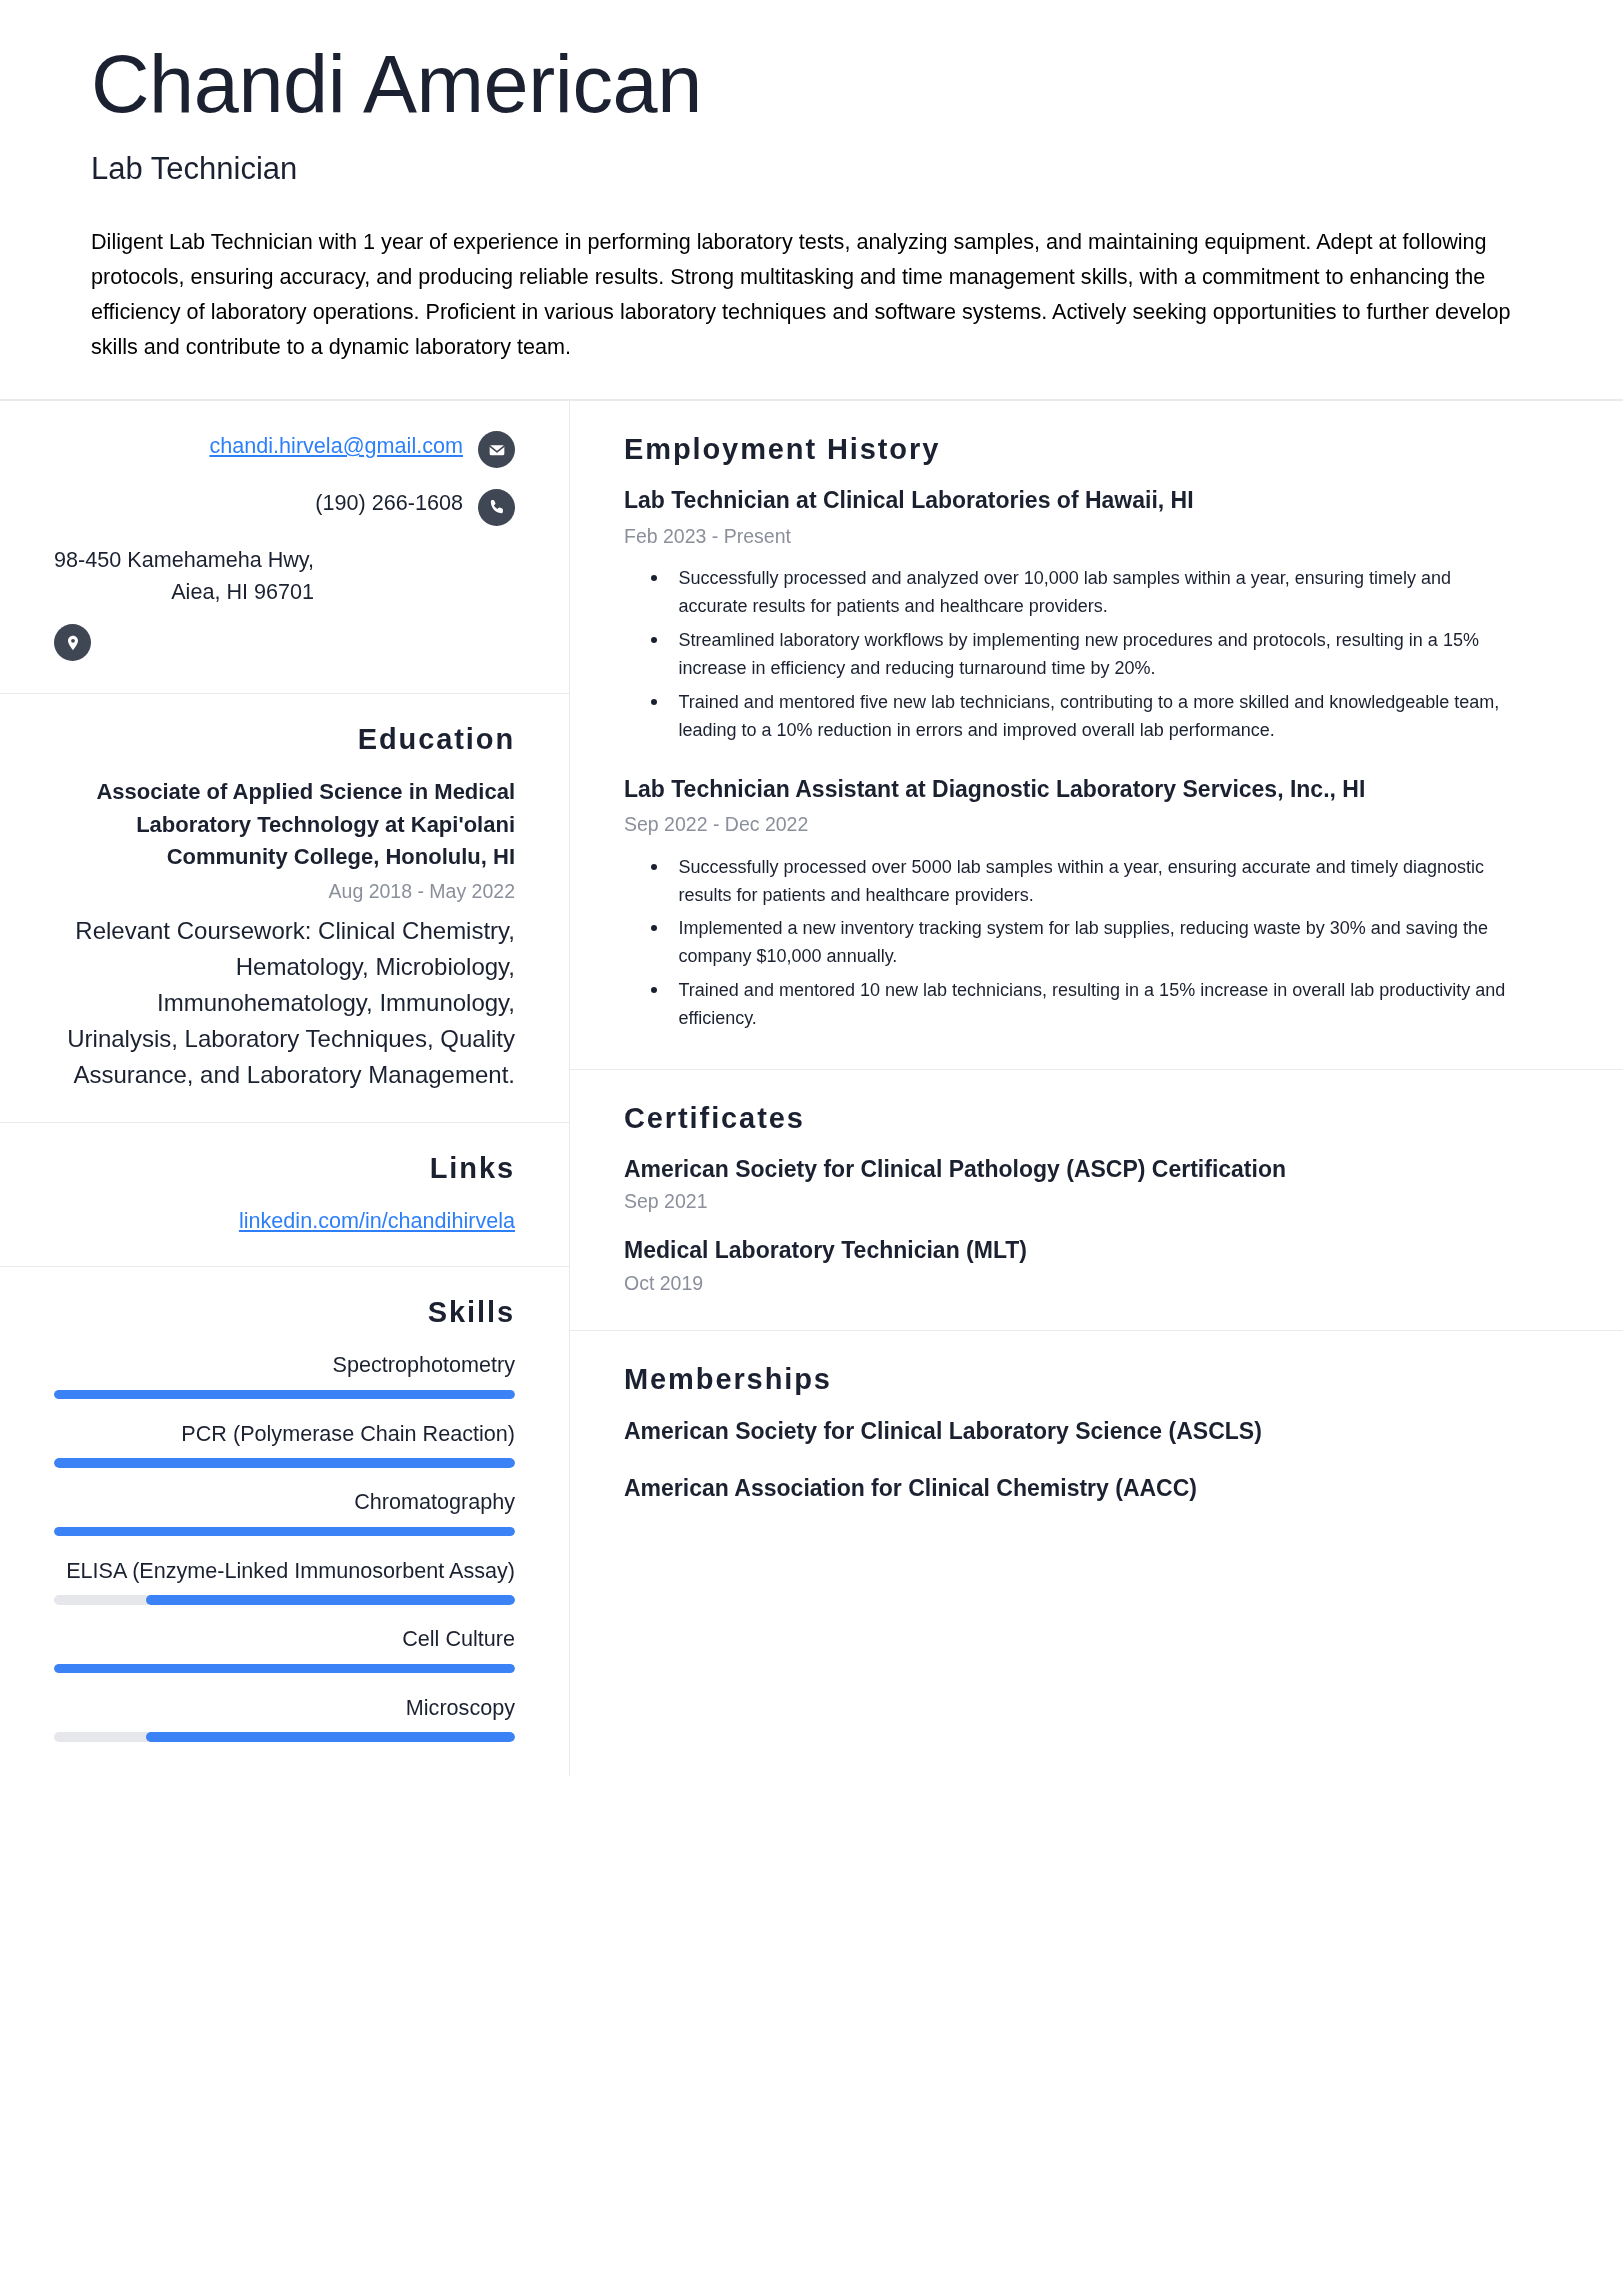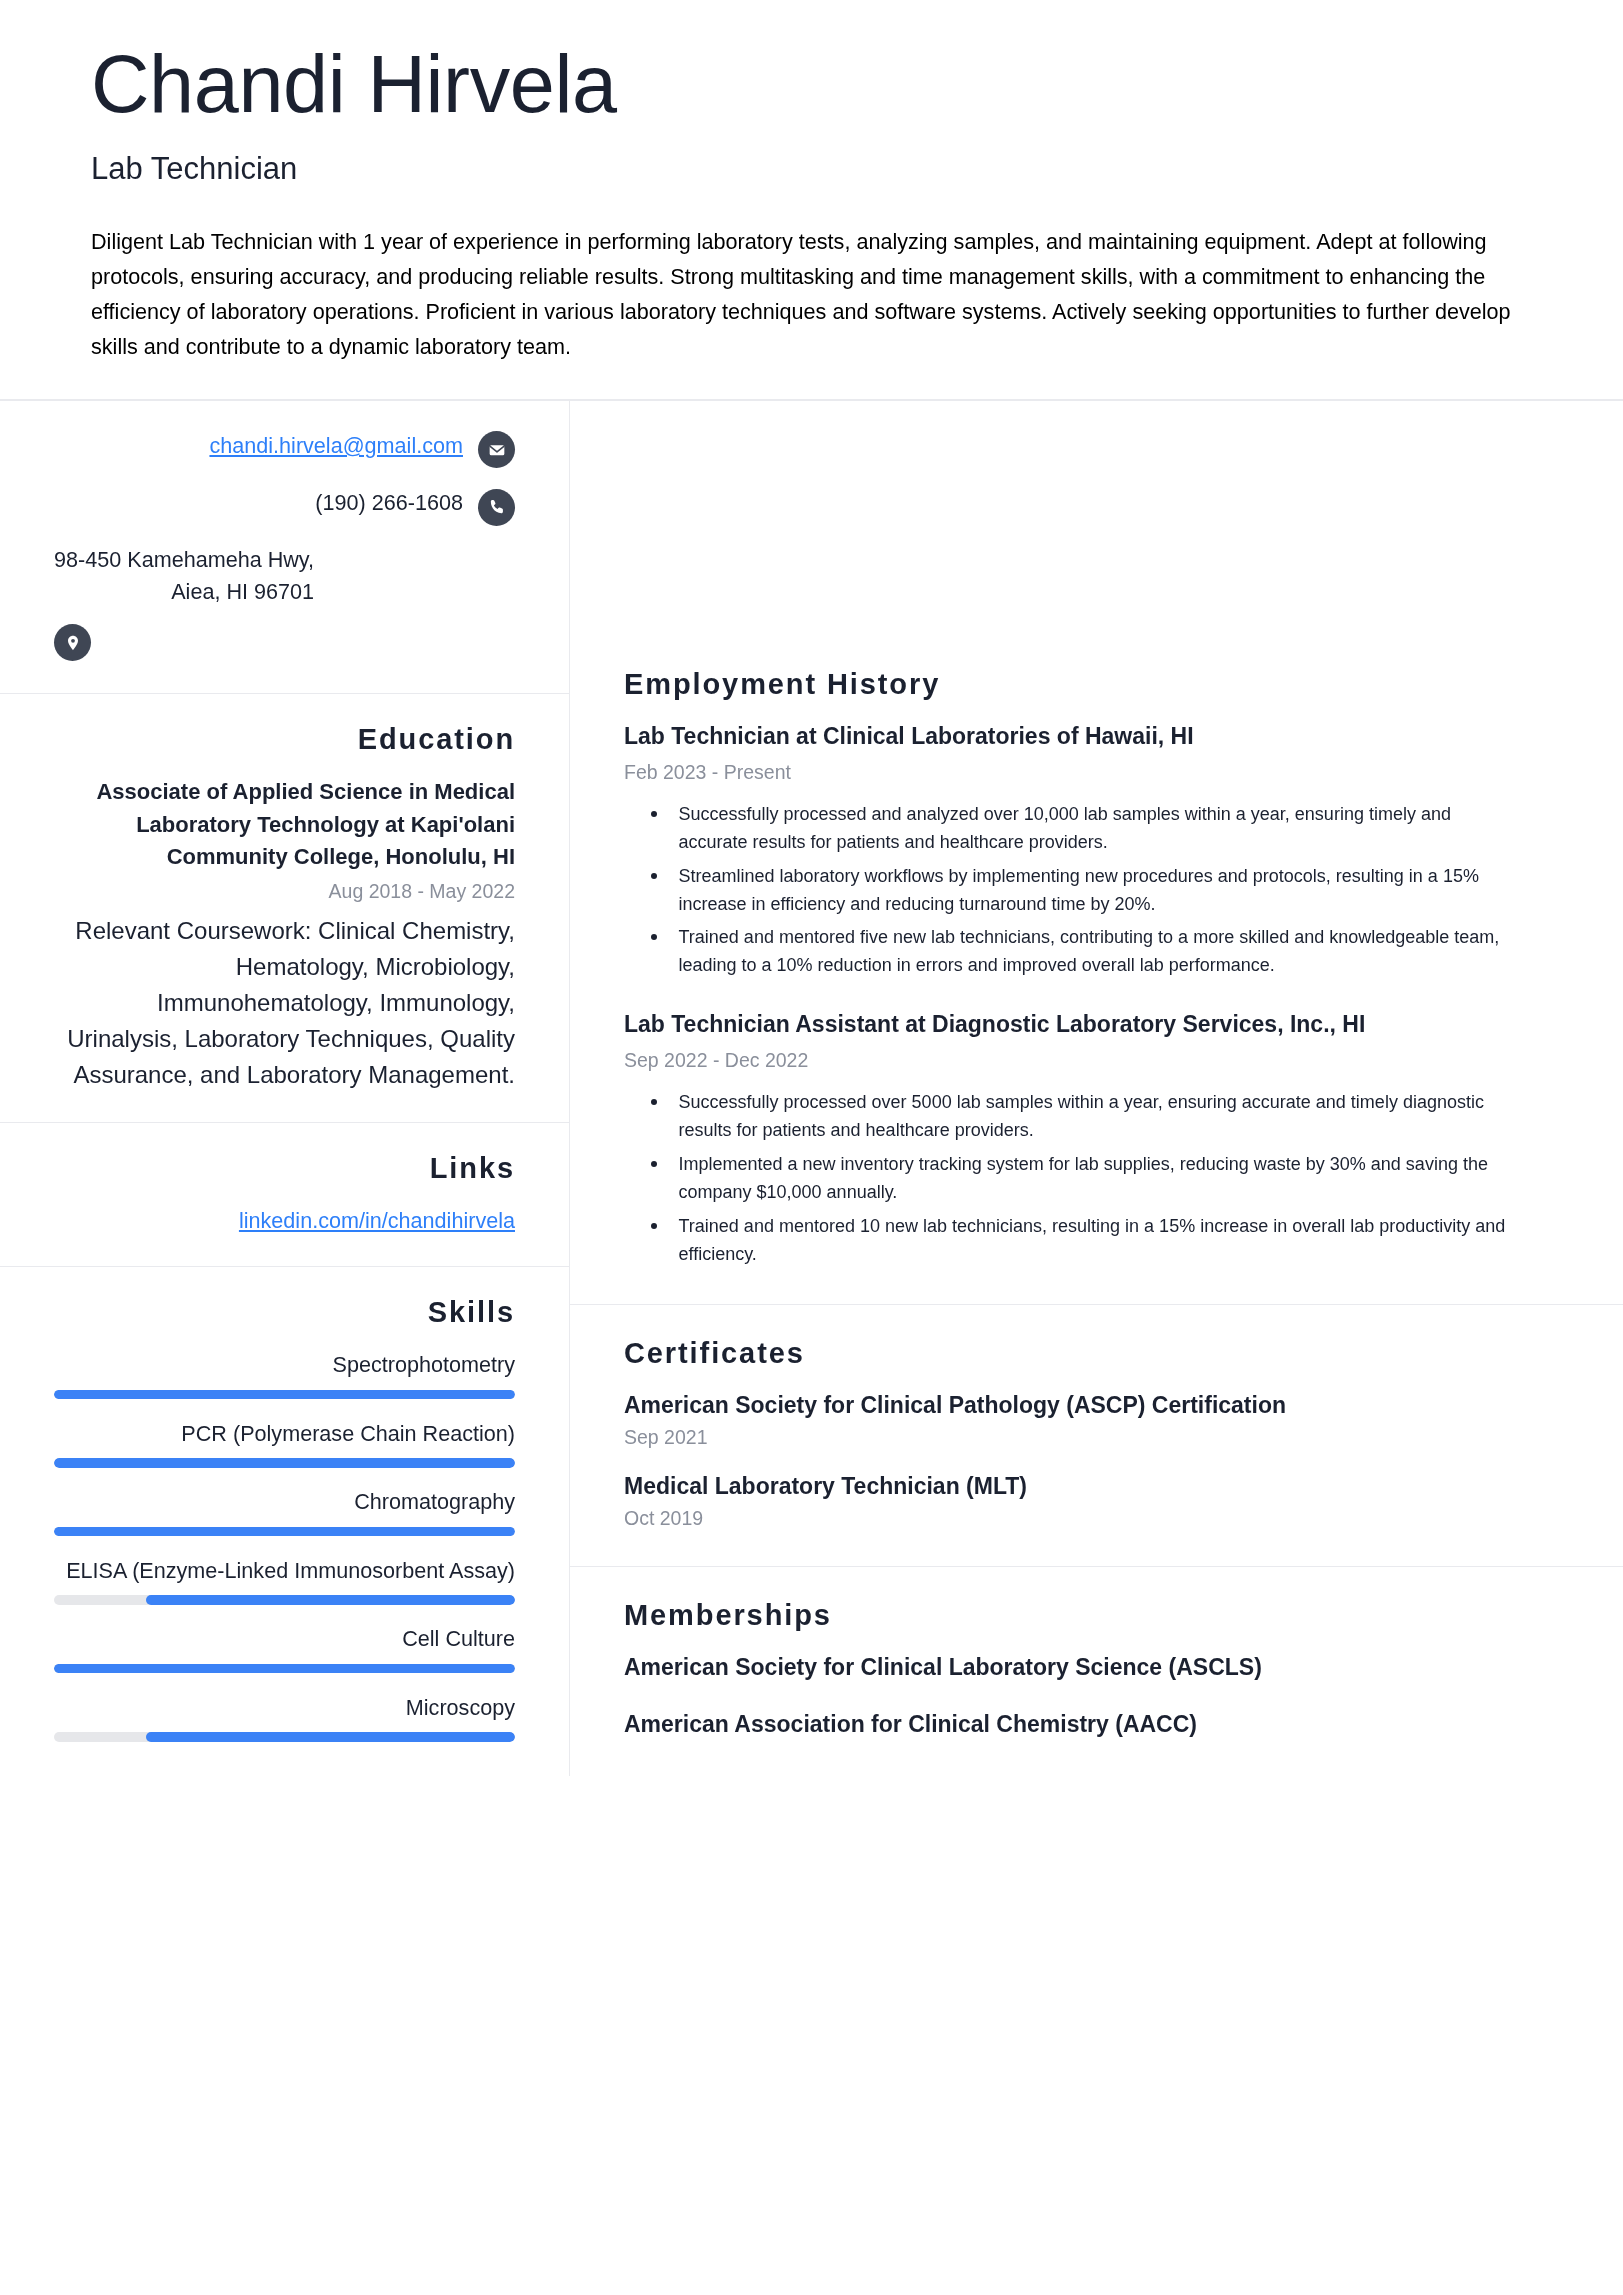--- a/index.html
+++ b/index.html
@@ -47,21 +47,21 @@
 
   .hr {
     height: 1.7px;
     background: #e9eaee;
     width: 100%;
   }
 
   
   .columns {
     display: flex;
-    align-items: flex-end;
+    align-items: flex-start;
     width: 100%;
   }
   .col-left {
     width: 570px;
     flex: 0 0 570px;
     border-right: 1.7px solid #e9eaee;
   }
   .col-right {
     flex: 1 1 auto;
     min-width: 0;
@@ -235,21 +235,21 @@
     line-height: 1.4;
     color: #1b2130;
   }
 </style>
 </head>
 <body>
 
 <div class="page">
 
   <div class="header">
-    <h1 class="full-name">Chandi Hirvela</h1>
+    <h1 class="full-name">Chandi American</h1>
     <div class="job-title">Lab Technician</div>
     <p class="summary">Diligent Lab Technician with 1 year of experience in performing laboratory tests, analyzing samples, and maintaining equipment. Adept at following protocols, ensuring accuracy, and producing reliable results. Strong multitasking and time management skills, with a commitment to enhancing the efficiency of laboratory operations. Proficient in various laboratory techniques and software systems. Actively seeking opportunities to further develop skills and contribute to a dynamic laboratory team.</p>
   </div>
   <div class="hr"></div>
 
   <div class="columns">
 
     <div class="col-left">
 
       <div class="lblock">

